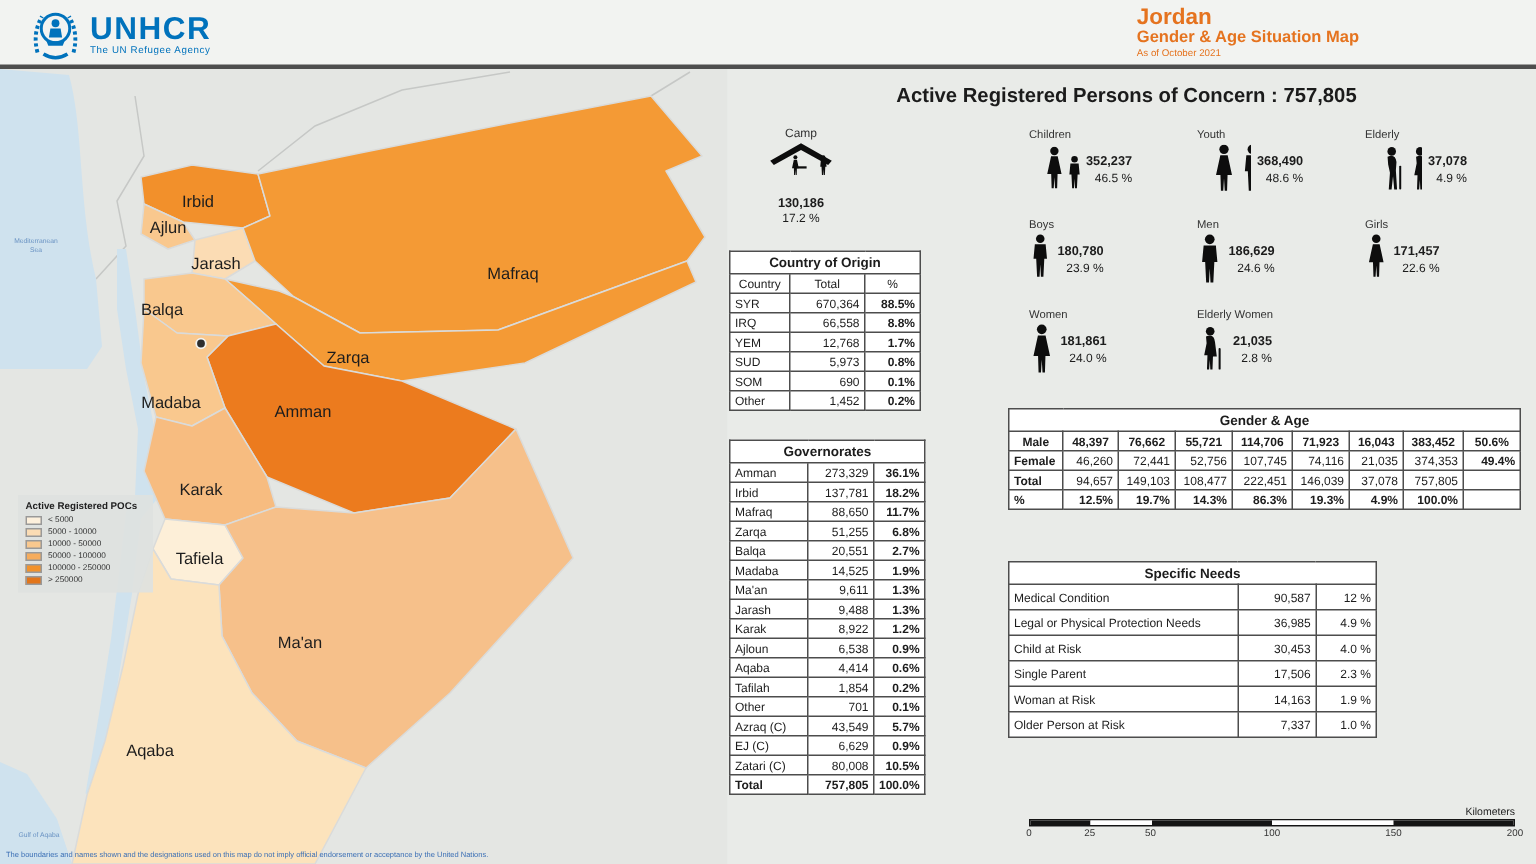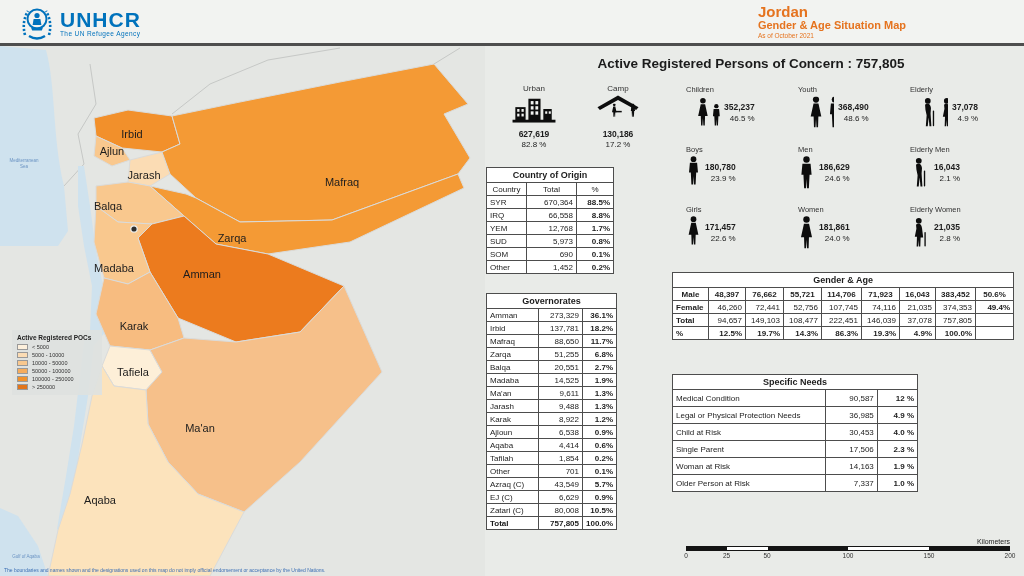--- a/index.html
+++ b/index.html
@@ -75,21 +75,21 @@
   #gov-table tbody tr:last-child td { font-weight:bold; }
   #ga-table { position:absolute; left:672px; top:272px; width:341px; }
   #ga-table td { text-align:right; }
   #ga-table td:first-child { text-align:left; font-weight:bold; }
   #ga-table td:last-child { font-weight:bold; }
   #ga-table tbody tr:first-child td { font-weight:bold; text-align:center; }
   #ga-table tbody tr:last-child td { font-weight:bold; }
   #sn-table { position:absolute; left:672px; top:374px; width:246px; }
   #sn-table td { text-align:right; padding:3.5px 3px; }
   #sn-table td:first-child { text-align:left; }
-  #sn-table td:last-child { font-weight:bold; }
+  #sn-table td:last-child { font-weight:normal; }
   
   #scalebar { position:absolute; left:686px; top:538px; width:324px; }
   #scalebar .unit { font-size:7px; text-align:right; color:#222; margin-bottom:1px; }
   #scalebar .bar { position:relative; height:5px; border:1px solid #141414; background:#fff; display:flex; }
   #scalebar .seg { height:100%; }
   #scalebar .ticks { position:relative; height:9px; }
   #scalebar .tick { position:absolute; top:1px; transform:translateX(-50%); font-size:6.5px; color:#333; }
   
   #disclaimer { position:absolute; left:4px; top:567px; font-size:5px; color:#3B6FB5; }
 </style>
@@ -279,28 +279,20 @@
           <span class="sw" style="background: rgb(226, 117, 26);"></span>
           <span class="lb">&gt; 250000</span>
         </div>
       </div>
   </div>
 
   <div id="main-title">Active Registered Persons of Concern : 757,805</div>
 
   <div id="residence">
     <div class="res-col">
-      <div class="rlabel">Urban</div>
-      <svg width="46" height="28" viewBox="0 0 48 30" class="picto">
-          <use href="#ic-urban"></use>
-        </svg>
-      <div class="rvalue">627,619</div>
-      <div class="rpct">82.8 %</div>
-    </div>
-    <div class="res-col">
       <div class="rlabel">Camp</div>
       <svg width="46" height="28" viewBox="0 0 48 30" class="picto">
           <use href="#ic-camp"></use>
         </svg>
       <div class="rvalue">130,186</div>
       <div class="rpct">17.2 %</div>
     </div>
   </div>
 
   <div id="demogrid">
@@ -354,32 +346,20 @@
     </div>
     <div class="demo-cell">
       <div class="dlabel">Men</div>
       <div class="drow">
         <svg width="17" height="34" viewBox="0 0 20 40" class="picto">
             <use href="#ic-man"></use>
           </svg>
         <div class="dnums">
             <div class="dvalue">186,629</div>
         <div class="dpct">24.6 %</div>
-          </div>
-      </div>
-    </div>
-    <div class="demo-cell">
-      <div class="dlabel">Elderly Men</div>
-      <div class="drow">
-        <svg width="20" height="32" viewBox="0 0 24 40" class="picto">
-            <use href="#ic-elder-m"></use>
-          </svg>
-        <div class="dnums">
-            <div class="dvalue">16,043</div>
-        <div class="dpct">2.1 %</div>
           </div>
       </div>
     </div>
     <div class="demo-cell">
       <div class="dlabel">Girls</div>
       <div class="drow">
         <svg width="15" height="30" viewBox="0 0 20 40" class="picto">
             <use href="#ic-woman"></use>
           </svg>
         <div class="dnums">

